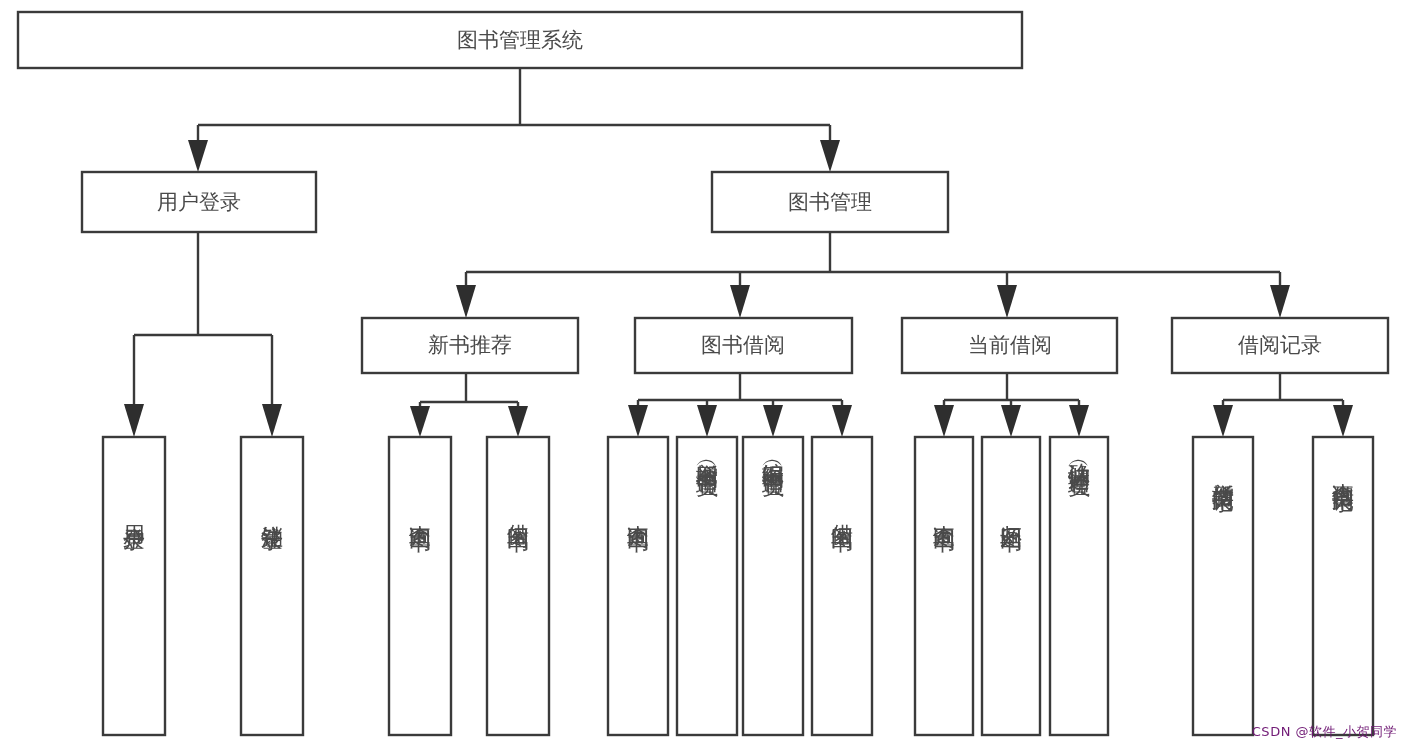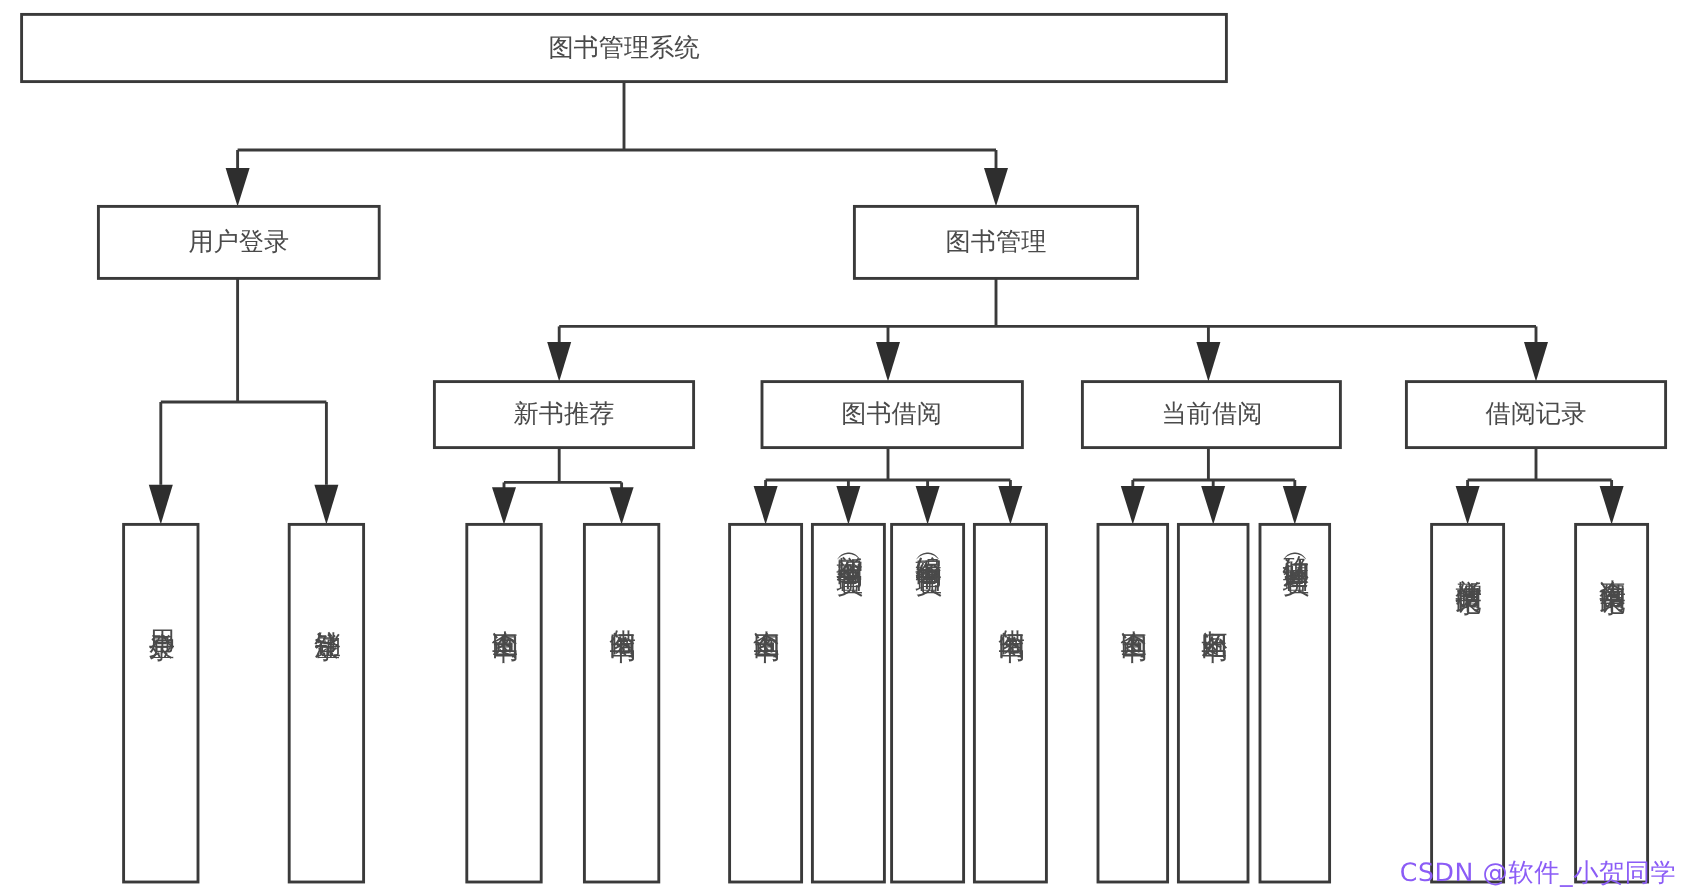--- a/index.html
+++ b/index.html
@@ -66,22 +66,22 @@
     text-orientation: upright;
     letter-spacing: 2px;
     line-height: 1;
     white-space: nowrap;
   }
   .watermark {
     position: absolute;
     right: 8px;
     bottom: 6px;
     font-family: "DejaVu Sans", "Liberation Sans", sans-serif;
-    font-size: 21px;
-    color: #8b5cf6;
+    font-size: 13px;
+    color: #701a75;
     letter-spacing: 0.5px;
     white-space: nowrap;
   }
 </style>
 </head>
 <body>
 
 <div id="diagram-root">
 
   <svg class="diagram-canvas" viewBox="0 0 1405 747">

